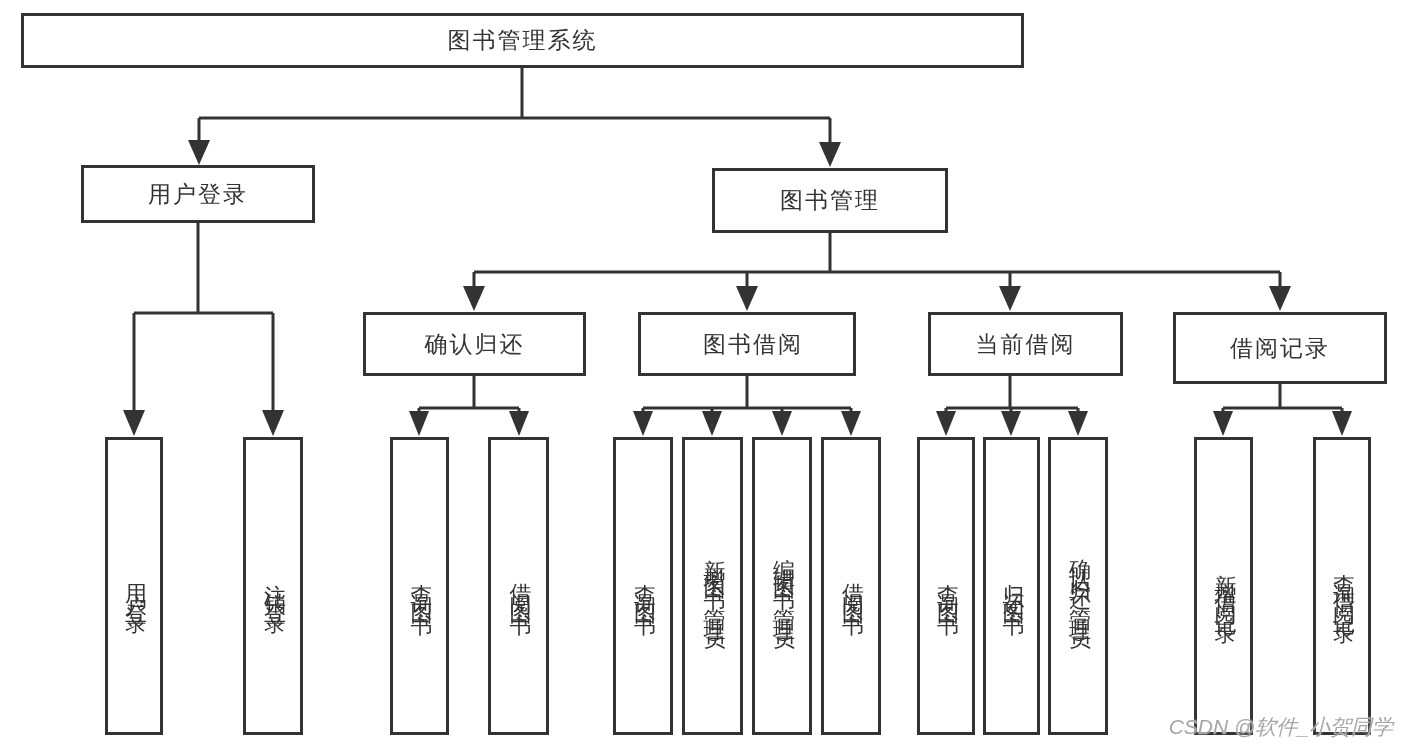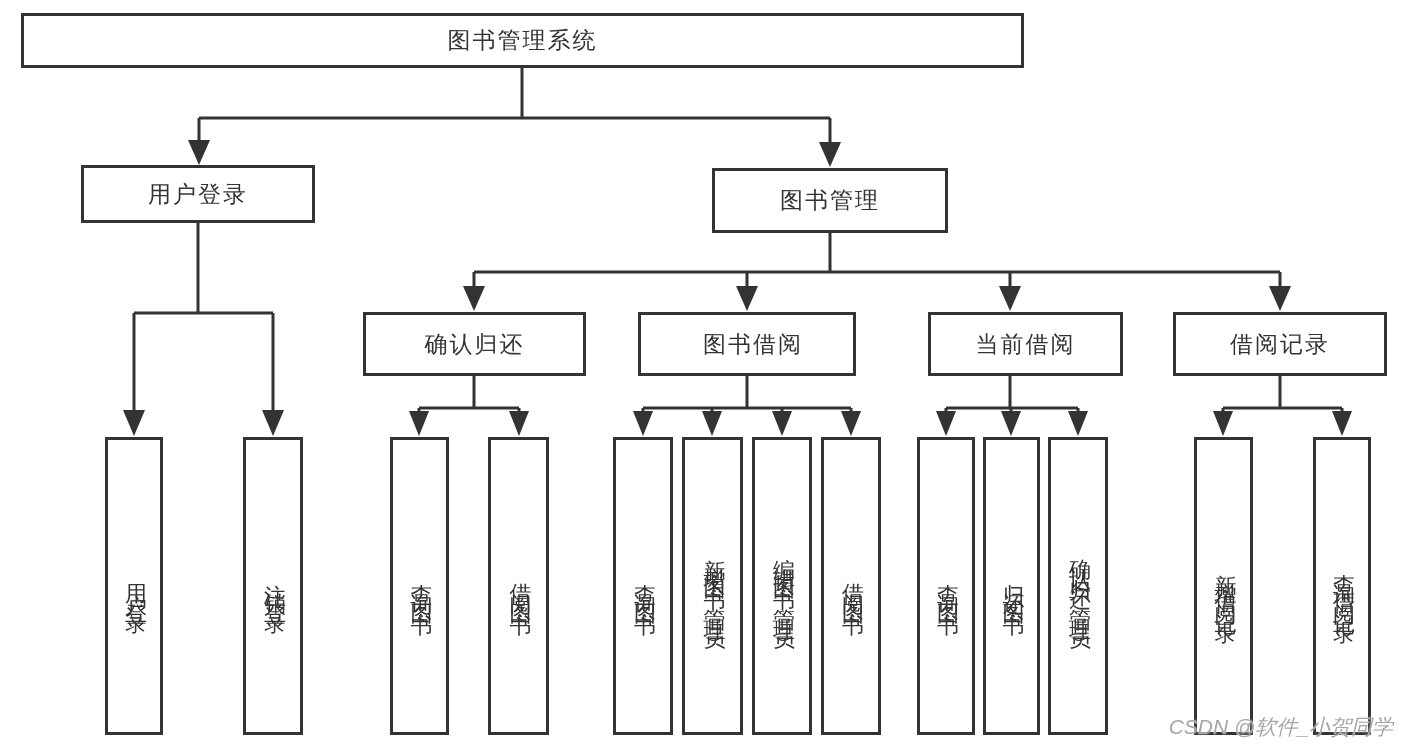--- a/index.html
+++ b/index.html
@@ -108,21 +108,21 @@
 
   <div class="box hbox" style="left:81px; top:165px; width:234px; height:58px;">用户登录</div>
   <div class="box hbox" style="left:712px; top:168px; width:236px; height:65px;">图书管理</div>
 
   <div class="box vbox" style="left:105px; top:437px; width:58px; height:298px;">用户登录</div>
   <div class="box vbox" style="left:243px; top:437px; width:60px; height:298px;">注销登录</div>
 
   <div class="box hbox" style="left:363px; top:312px; width:223px; height:64px;">确认归还</div>
   <div class="box hbox" style="left:638px; top:312px; width:218px; height:64px;padding-left:12px;">图书借阅</div>
   <div class="box hbox" style="left:902px; top:312px; width:195px; height:64px;margin-left:26px;">当前借阅</div>
-  <div class="box hbox" style="left:1173px; top:312px; width:214px; height:64px;">借阅记录</div>
+  <div class="box hbox" style="left:1173px; top:312px; width:214px; height:72px;">借阅记录</div>
 
   <div class="box vbox" style="left:390px; top:437px; width:59px; height:298px;">查询图书</div>
   <div class="box vbox" style="left:488px; top:437px; width:61px; height:298px;">借阅图书</div>
 
   <div class="box vbox" style="left:613px; top:437px; width:60px; height:298px;">查询图书</div>
   <div class="box vbox" style="left:682px; top:437px; width:61px; height:298px;">新增图书（管理员）</div>
   <div class="box vbox" style="left:752px; top:437px; width:60px; height:298px;">编辑图书（管理员）</div>
   <div class="box vbox" style="left:821px; top:437px; width:60px; height:298px;">借阅图书</div>
 
   <div class="box vbox" style="left:917px; top:437px; width:58px; height:298px;">查询图书</div>

